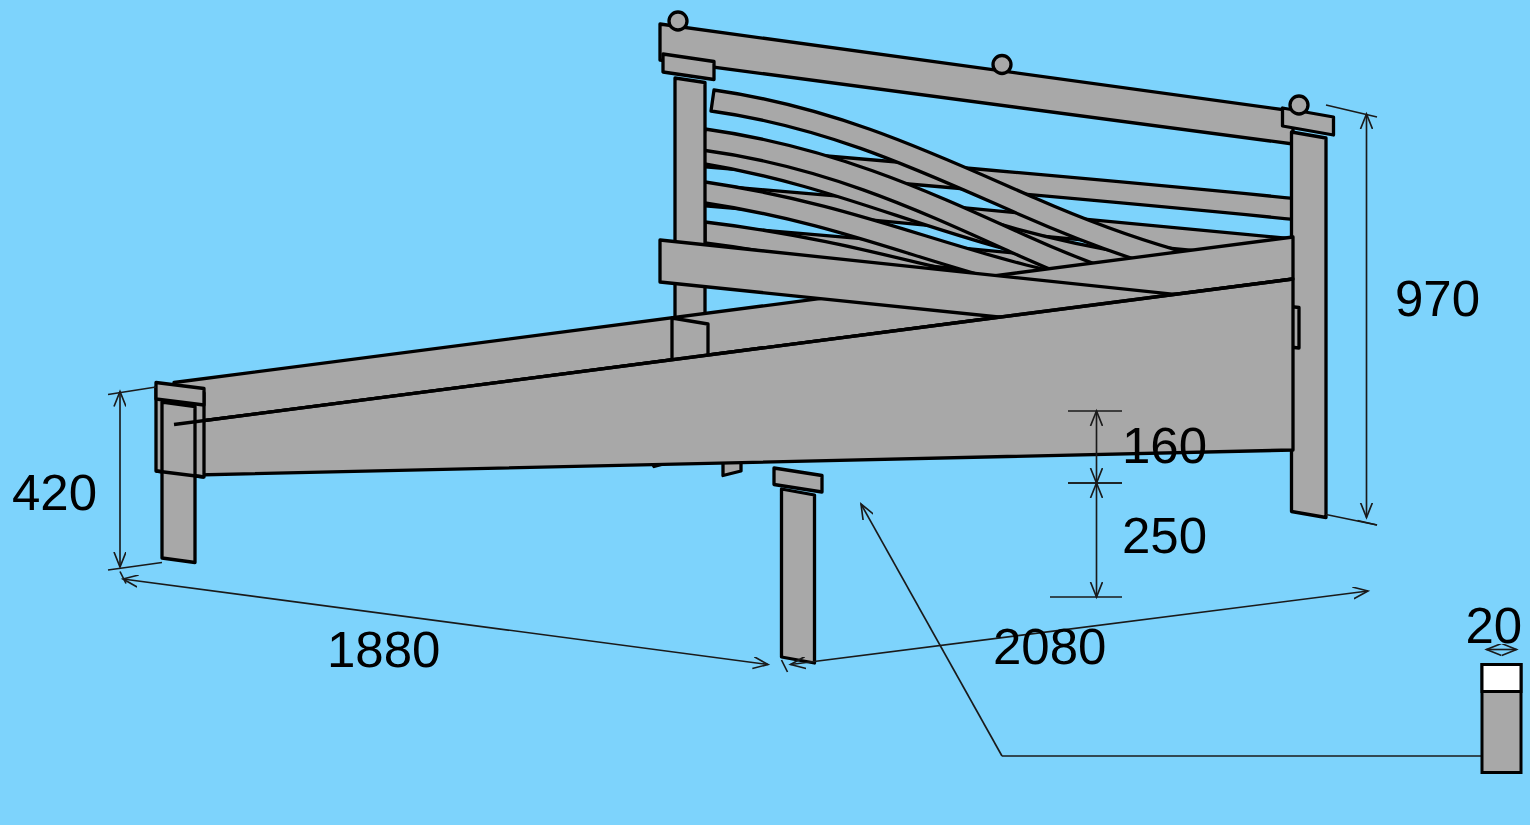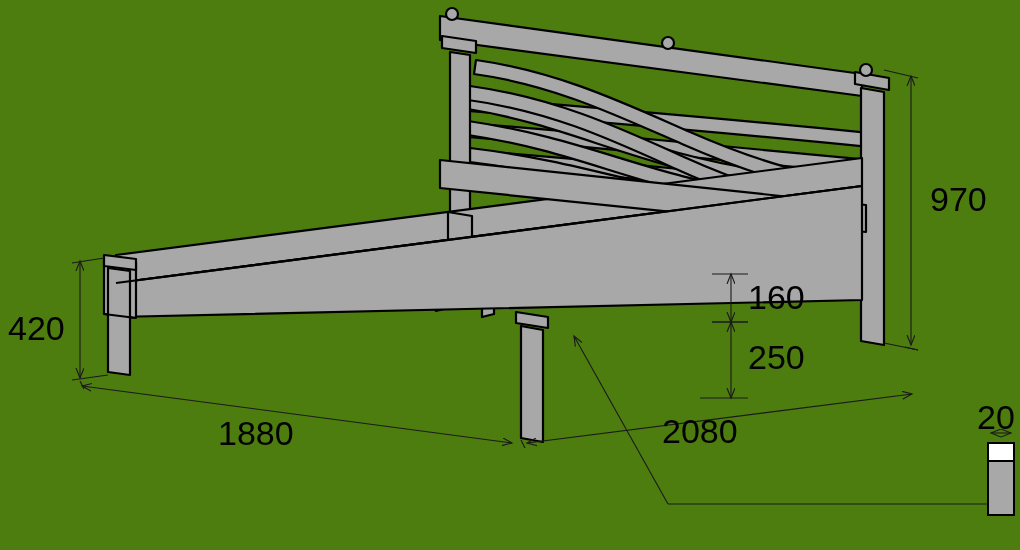--- a/index.html
+++ b/index.html
@@ -4,21 +4,21 @@
 <style>
   html, body {
     margin: 0;
     padding: 0;
     background: #ffffff;
   }
   #stage {
     position: relative;
     width: 1020px;
     height: 550px;
-    background: #4d7c0f;
+    background: #7dd3fc;
     overflow: hidden;
     font-family: "Liberation Sans", sans-serif;
   }
   #drawing {
     position: absolute;
     left: 0;
     top: 0;
     width: 1020px;
     height: 550px;
   }

